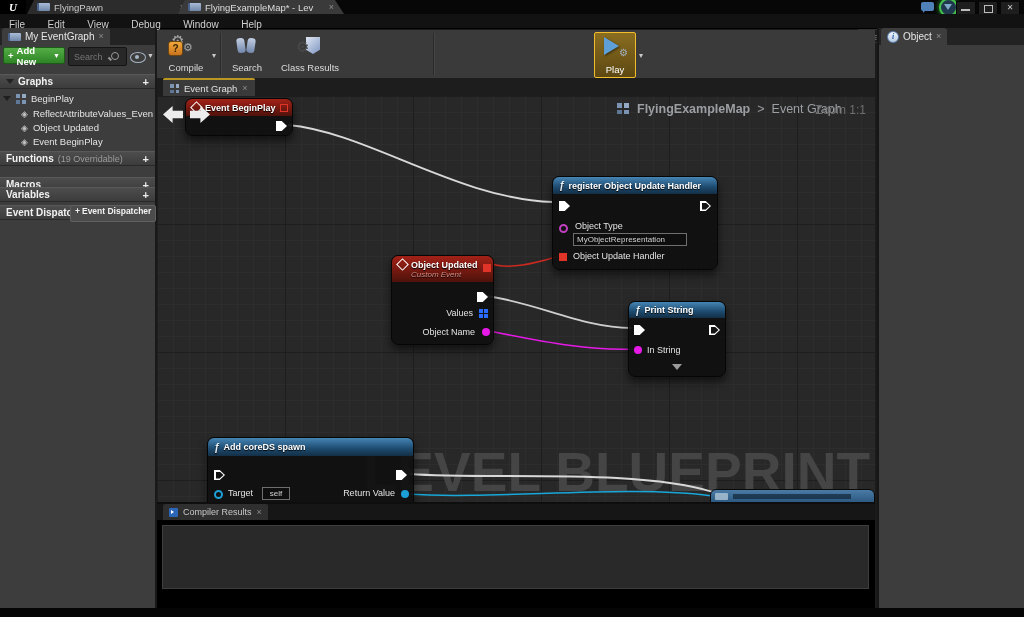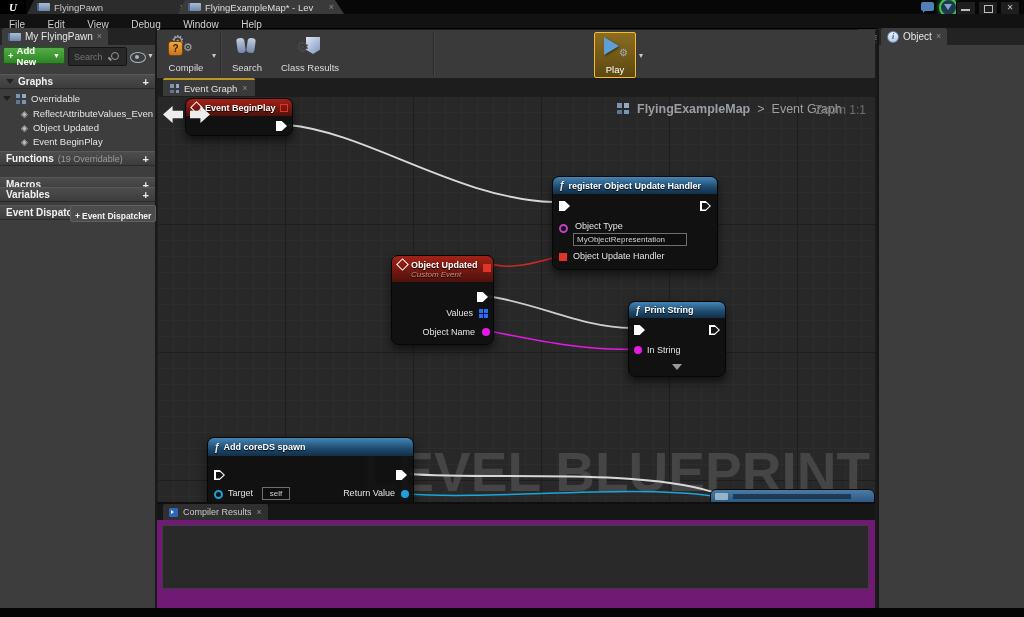--- a/index.html
+++ b/index.html
@@ -69,21 +69,21 @@
   .treerow{left:0;width:155px;height:13px;display:flex;align-items:center;gap:5px;color:#e4e4e4;font-size:9.5px;}
   .expander{width:0;height:0;border-left:4px solid transparent;border-right:4px solid transparent;border-top:5px solid #1f1f1f;}
   .gridico{width:10px;height:10px;flex:0 0 auto;
      background:linear-gradient(#7b94b3,#7b94b3) 0 0/4px 4px no-repeat,
                 linear-gradient(#93a9c4,#93a9c4) 6px 0/4px 4px no-repeat,
                 linear-gradient(#5e7796,#5e7796) 0 6px/4px 4px no-repeat,
                 linear-gradient(#7b94b3,#7b94b3) 6px 6px/4px 4px no-repeat;}
   .diam{color:#c2c2c2;font-size:9px;}
   .diam::before{content:"◈";}
   .dispbtn{left:70px;top:-1px;height:15px;position:absolute;background:#4c4c4c;border:1px solid #606060;
-        border-radius:2px;display:flex;align-items:flex-end;gap:2px;padding:0 4px;
+        border-radius:2px;display:flex;align-items:flex-start;gap:2px;padding:0 4px;
         color:#f2f2f2;font-size:8.5px;font-weight:bold;white-space:nowrap;}
 
   
   .maintoolbar{left:157px;top:30px;width:718px;height:48px;background:#3a3a3a;border-bottom:1px solid #1f1f1f;}
   .tbtn{position:absolute;top:3px;height:42px;text-align:center;color:#dcdcdc;font-size:9.5px;}
   .tico{position:relative;width:100%;height:28px;}
   .tlabel{margin-top:1px;}
   .tsep{position:absolute;top:3px;width:1px;height:42px;background:#2a2a2a;border-right:1px solid #454545;}
   .tddown{position:absolute;color:#c9c9c9;font-size:8px;}
   .gear{font-size:15px;color:#a5a5a5;line-height:1;}
@@ -167,21 +167,21 @@
   .sqpin{width:8px;height:8px;background:#e03428;}
   .sqpin.hollow{width:6px;height:6px;background:transparent;border:1.5px solid #e03428;}
   .expandtri{position:absolute;width:0;height:0;border-left:5px solid transparent;
         border-right:5px solid transparent;border-top:6px solid #9b9b9b;}
   .partialnode{position:absolute;left:553px;top:393px;width:163px;height:13px;z-index:3;
         background:linear-gradient(#4a7ba6,#2a567e);border:1px solid #0a0a0a;border-radius:6px 6px 0 0;}
   .partialnode .chip{position:absolute;left:4px;top:3px;width:13px;height:7px;background:#a9bfd2;opacity:.85;border-radius:1px;}
   .partialnode .smudge{position:absolute;left:22px;top:4px;width:118px;height:5px;background:rgba(8,18,30,.55);}
 
   
-  .compiler{left:157px;top:502px;width:718px;height:106px;background:#701a75;border-top:2px solid #0e0e0e;}
+  .compiler{left:157px;top:502px;width:718px;height:106px;background:#000000;border-top:2px solid #0e0e0e;}
   .ctabstrip{position:absolute;left:0;top:0;width:100%;height:16px;background:#161616;}
   .ctab{position:absolute;left:6px;top:0;height:16px;background:#2f2f2f;border-radius:2px 2px 0 0;
         display:flex;align-items:center;gap:5px;padding:0 6px;color:#c8c8c8;font-size:9px;}
   .consico{width:9px;height:9px;background:#2c66b8;border-radius:1px;position:relative;}
   .consico::before{content:"";position:absolute;left:2px;top:2px;border-left:3px solid #fff;
         border-top:2px solid transparent;border-bottom:2px solid transparent;}
   .cinner{position:absolute;left:5px;top:21px;width:705px;height:62px;background:#292929;border:1px solid #3e3e3e;}
   .clearbtn{position:absolute;right:12px;top:100px;color:#8f8f8f;font-size:9.5px;margin-top:14px;}
 
   
@@ -231,21 +231,21 @@
     <div class="abs helpsearch">
       <input placeholder="Search For Help" style="">
       <span class="mag" style="right:6px;top:2px"></span>
     </div>
   </div>
 
   <div class="abs leftpanel">
     <div class="abs ptabstrip">
       <div class="ptab">
         <span class="bookicon"></span>
-        <span>My FlyingPawn</span>
+        <span>My EventGraph</span>
         <span class="xclose"></span>
       </div>
     </div>
     <div class="abs greenbtn">
       <span class="plus"></span>
       <span>Add New</span>
       <span class="chev" style="margin-left:auto"></span>
     </div>
     <div class="abs psearch">
       <input placeholder="Search" style="">
@@ -255,21 +255,21 @@
     <span class="abs chev eyechev"></span>
 
     <div class="abs sechead" style="top:46px">
       <span class="expander" style="border-top-color:#222"></span>
       <span>Graphs</span>
       <span class="secplus"></span>
     </div>
     <div class="abs treerow" style="top:64px;padding-left:3px">
       <span class="expander"></span>
       <span class="gridico"></span>
-      <span>Overridable</span>
+      <span>BeginPlay</span>
     </div>
     <div class="abs treerow" style="top:79px;padding-left:21px">
       <span class="diam"></span>
       <span>ReflectAttributeValues_Even</span>
     </div>
     <div class="abs treerow" style="top:93px;padding-left:21px">
       <span class="diam"></span>
       <span>Object Updated</span>
     </div>
     <div class="abs treerow" style="top:107px;padding-left:21px">

